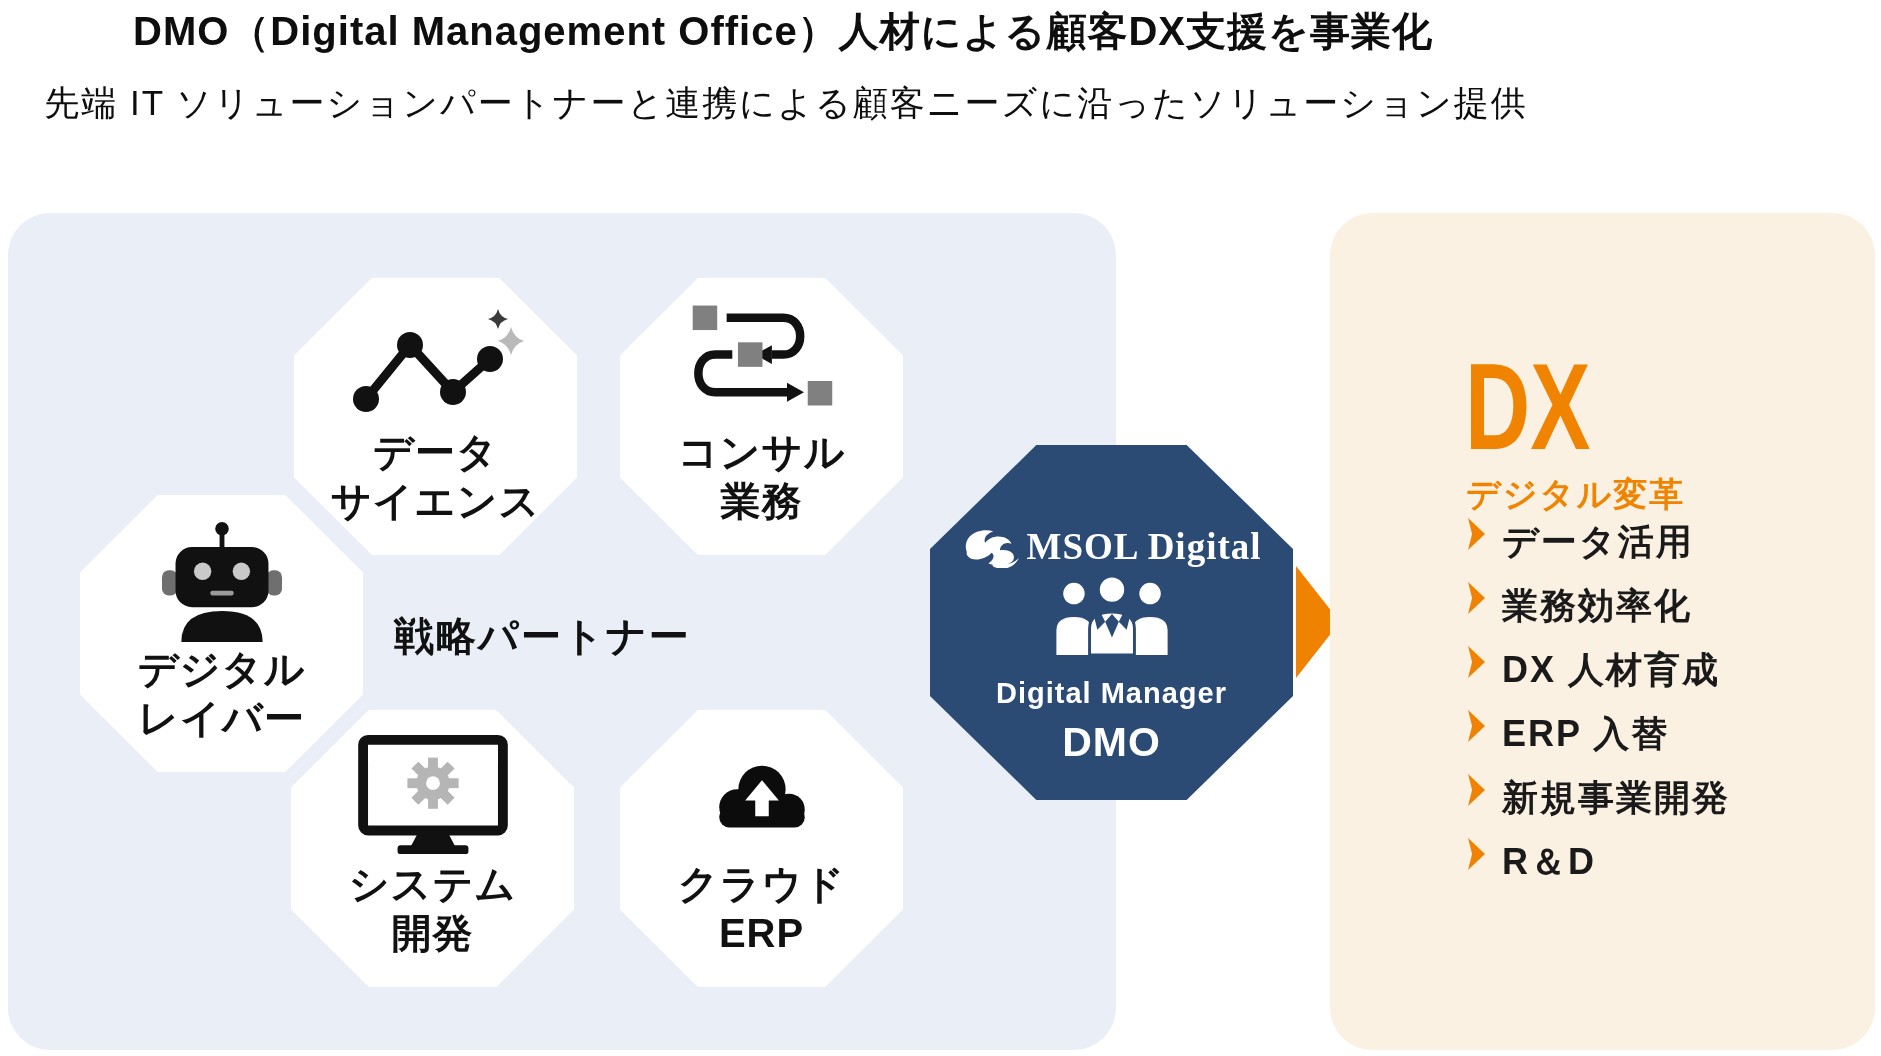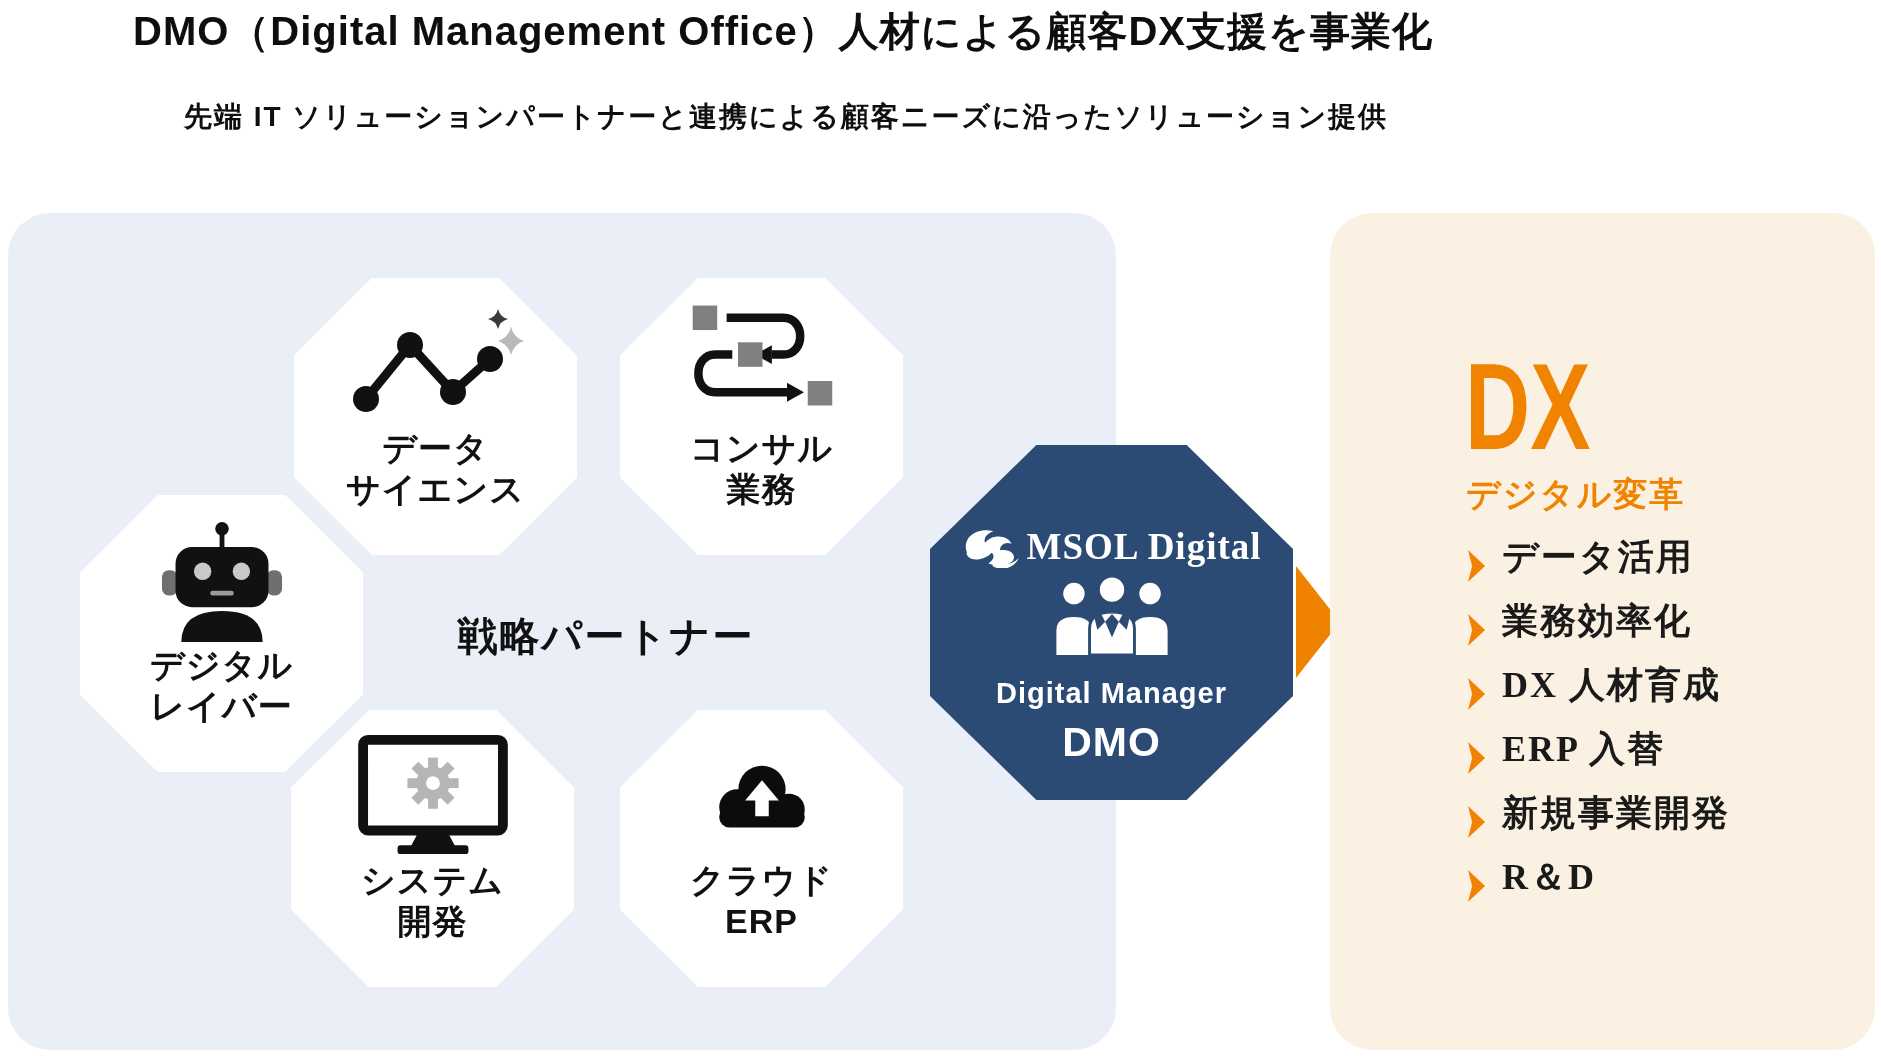--- a/index.html
+++ b/index.html
@@ -9,21 +9,21 @@
     font-family:"Liberation Sans","DejaVu Sans",sans-serif;
     color:#111;
   }
   
   .title {
     position:absolute; top:4px; left:0; width:1566px; text-align:center;
     font-size:40px; font-weight:bold; letter-spacing:1px; color:#0e0e0e;
   }
   .subtitle {
     position:absolute; top:80px; left:0; width:1572px; text-align:center;
-    font-size:28px; font-weight:bold; letter-spacing:2px; color:#0e0e0e;margin-top:18px;
+    font-size:35px; font-weight:normal; letter-spacing:2px; color:#0e0e0e;
   }
   
   .panel-left {
     position:absolute; left:8px; top:213px; width:1108px; height:837px;
     background:#e9eef7; border-radius:42px;
   }
   .panel-right {
     position:absolute; left:1330px; top:213px; width:545px; height:837px;
     background:#fbf1e2; border-radius:42px;
   }
@@ -31,30 +31,30 @@
   .tile {
     position:absolute; width:283px; height:277px; background:#ffffff;
     clip-path:polygon(27.5% 0,72.5% 0,100% 28%,100% 72%,72.5% 100%,27.5% 100%,0 72%,0 28%);
   }
   .tile-icon {
     position:absolute; left:0; top:28px; width:100%; height:116px;
     display:flex; align-items:center; justify-content:center;
   }
   .tile-labels {
     position:absolute; left:0; top:150px; width:100%; text-align:center;
-    font-size:34px; font-weight:bold; line-height:1.22; letter-spacing:1px; color:#111;
+    font-size:40px; font-weight:bold; line-height:1.22; letter-spacing:1px; color:#111;
   }
   .t1 { left:294px; top:278px; }
   .t2 { left:620px; top:278px; }
   .t3 { left:80px;  top:495px; }
   .t4 { left:291px; top:710px; }
   .t5 { left:620px; top:710px; }
 
   .strategy-label {
-    position:absolute; left:406px; top:609px; width:400px; text-align:center;
+    position:absolute; left:394px; top:609px; width:400px; text-align:left;
     font-size:40px; font-weight:bold; letter-spacing:2px; color:#111;
   }
 
   
   .octagon {
     position:absolute; left:930px; top:445px; width:355px; height:355px;
     background:#2b4a74; color:#fff;
     clip-path:polygon(29.3% 0,70.7% 0,100% 29.3%,100% 70.7%,70.7% 100%,29.3% 100%,0 70.7%,0 29.3%);
     padding-left:8px;
   }
@@ -84,21 +84,21 @@
   
   .dx-title {
     position:absolute; left:1465px; top:346px; font-size:122px; font-weight:bold;
     color:#f08300; line-height:1.0; transform:scaleX(0.74); transform-origin:left top;
   }
   .dx-subtitle {
     position:absolute; left:1466px; top:472px; font-size:34px; font-weight:bold;
     color:#f08300; letter-spacing:2px;
   }
   .dx-list { position:absolute; left:1468px; top:518px; }
-  .dx-item { display:flex; align-items:flex-end; height:64px;font-family:Liberation Serif, serif; }
+  .dx-item { display:flex; align-items:flex-start; height:64px; }
   .bullet {
     width:17px; height:32px; background:#ef8200; flex:none; margin-right:17px;
     clip-path:polygon(0 0,100% 50%,0 100%,24% 50%);
   }
   .dx-item-label { font-size:36px; font-weight:bold; color:#1a1a1a; letter-spacing:2px; }
 </style>
 </head>
 <body>
 
 <div class="canvas">

